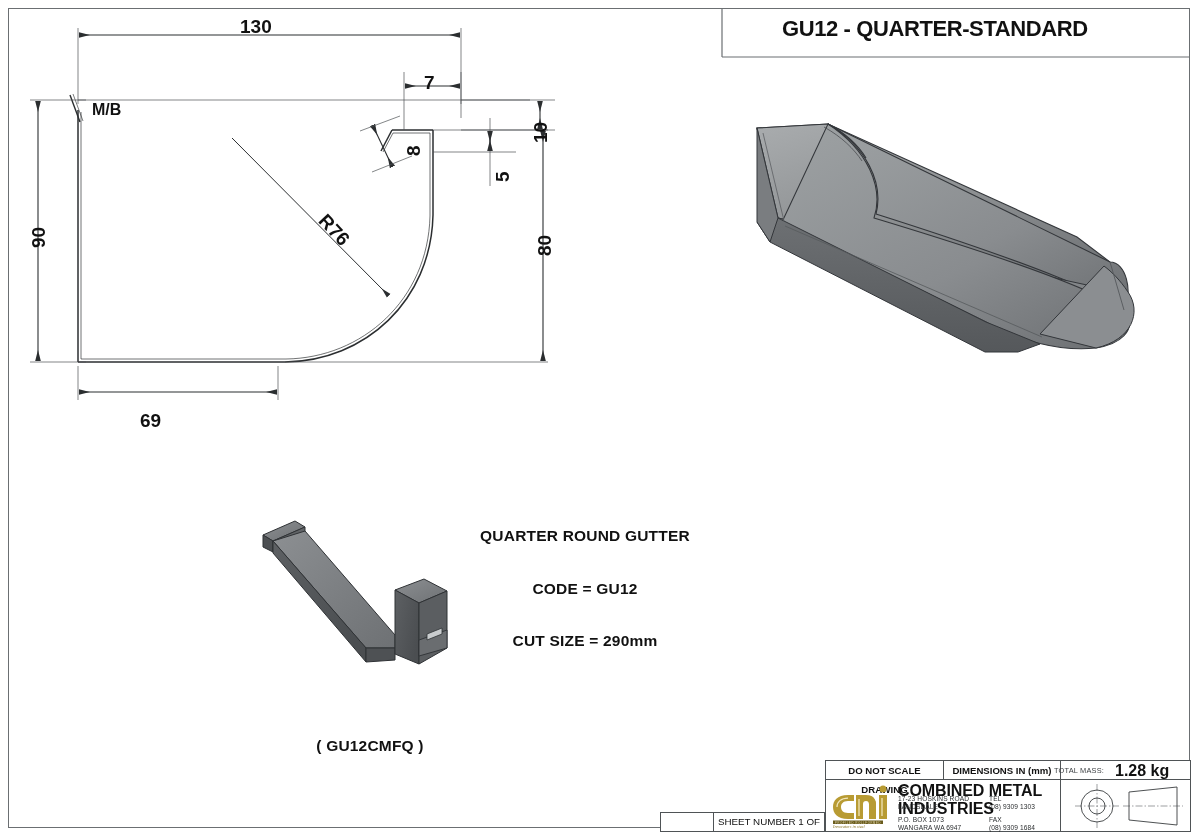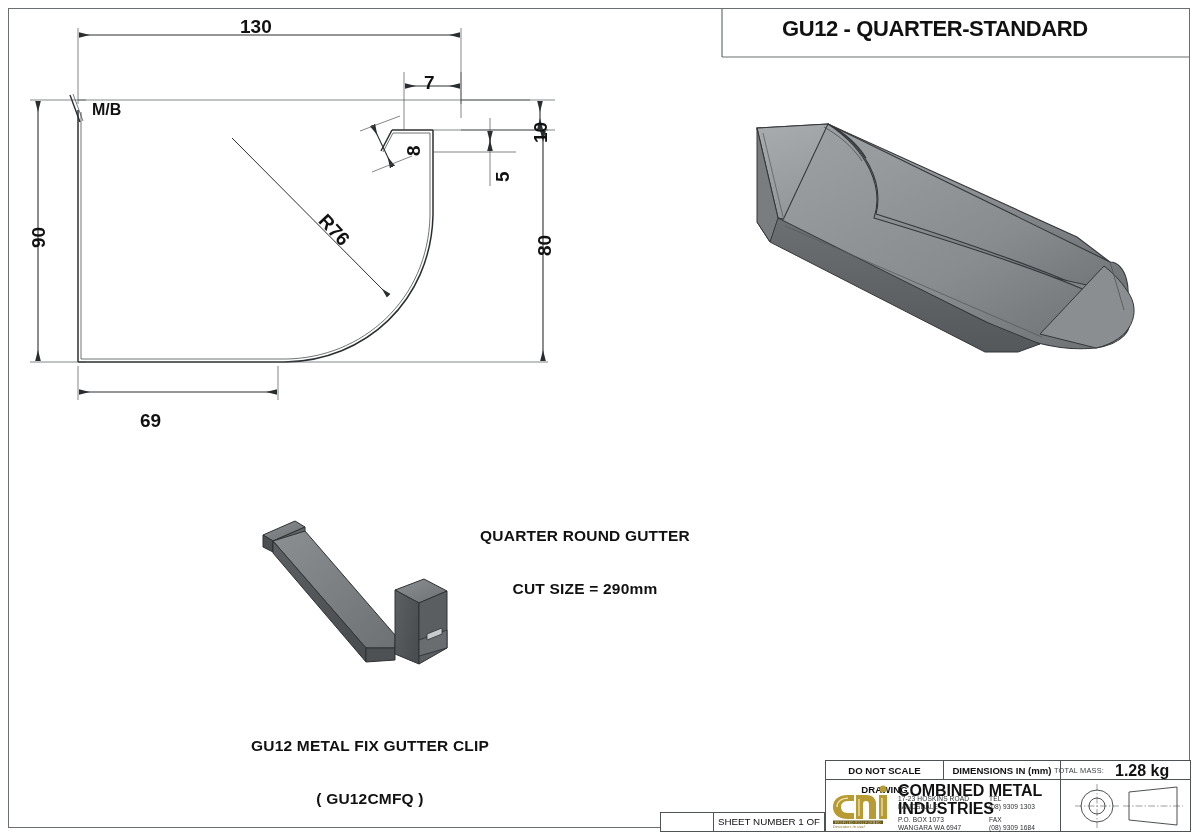--- a/index.html
+++ b/index.html
@@ -394,25 +394,25 @@
   <div class="txt dimtxt rot90" style="left:28px; top:248px;">90</div>
 
   <div class="txt dimtxt" style="left:140px; top:372px;margin-top:38px;">69</div>
 
   <div class="txt dimtxt" style="left:330px; top:210px; transform:rotate(47deg); transform-origin:left top;">R76</div>
 
   <div class="txt mb-label" style="left:92px; top:101px;">M/B</div>
 
   <div class="txt caption" id="gutter-caption">
     <div>QUARTER ROUND GUTTER</div>
+    <div>CODE = GU12</div>
     <div>CUT SIZE = 290mm</div>
   </div>
 
   <div class="txt caption" id="clip-caption">
-    <div>GU12 METAL FIX GUTTER CLIP</div>
     <div>( GU12CMFQ )</div>
   </div>
 
   <div id="sheetnum-leftstub"></div>
   <div id="sheetnum">SHEET NUMBER 1 OF 1</div>
 
   <div id="titleblock">
 
     <div id="tb-row1">
       <div class="tb-cell" id="tb-donotscale">DO NOT SCALE DRAWING</div>

